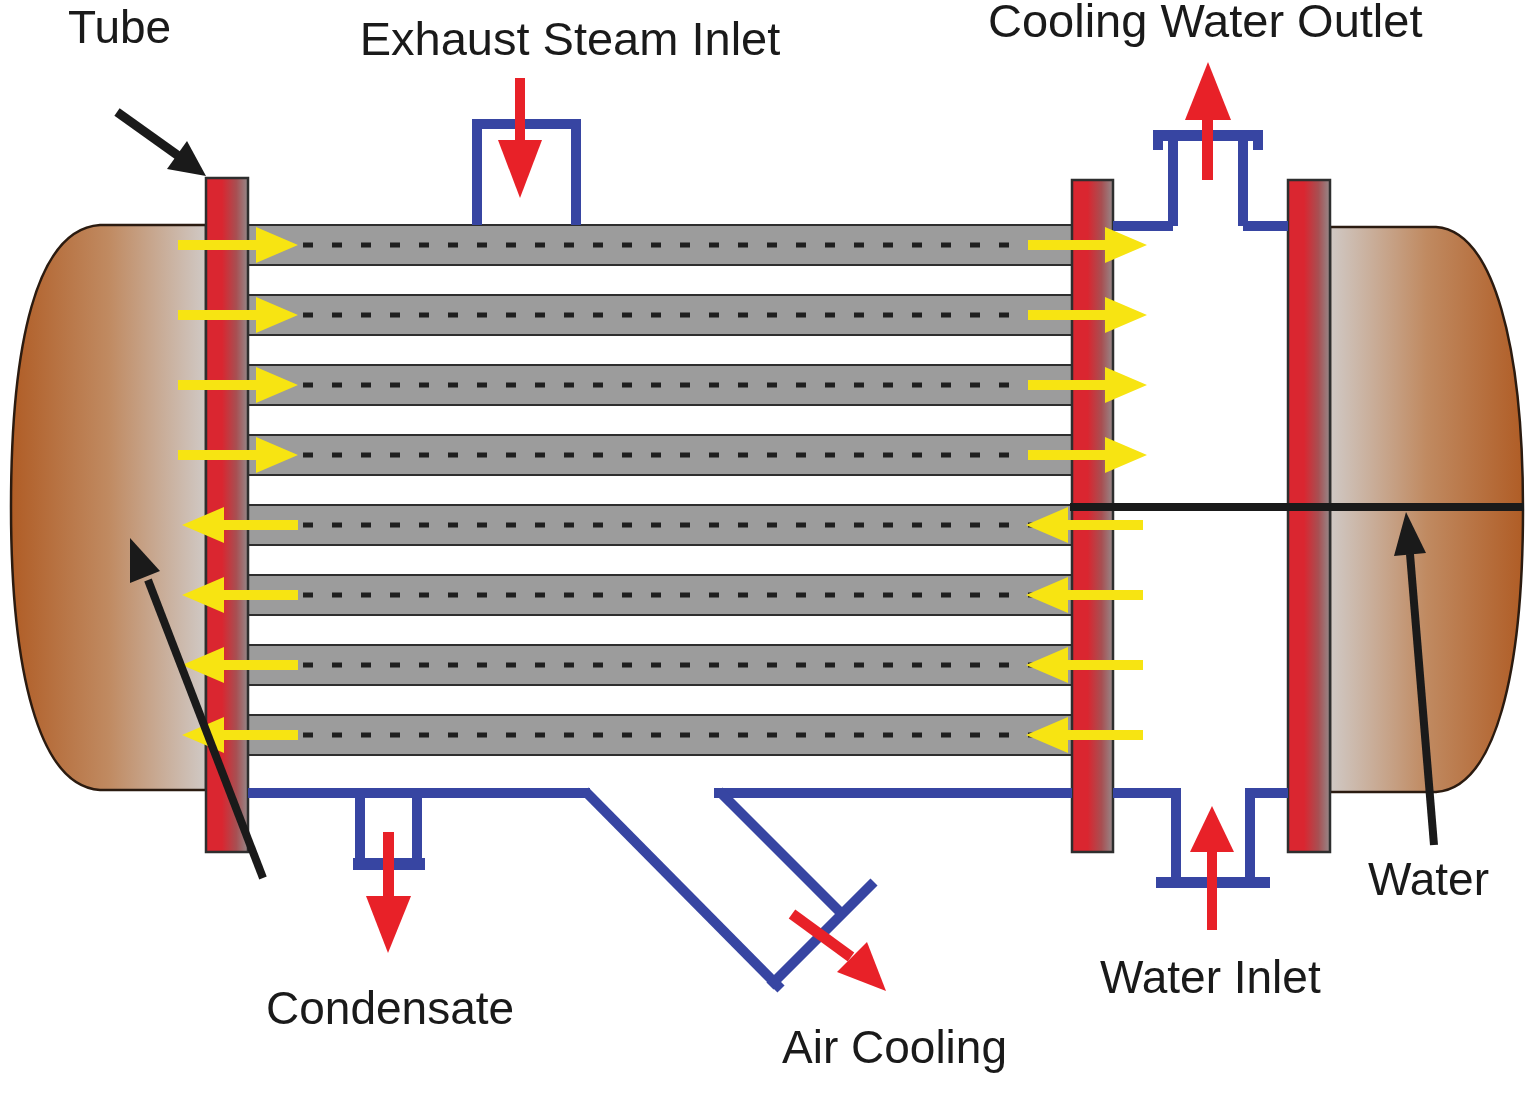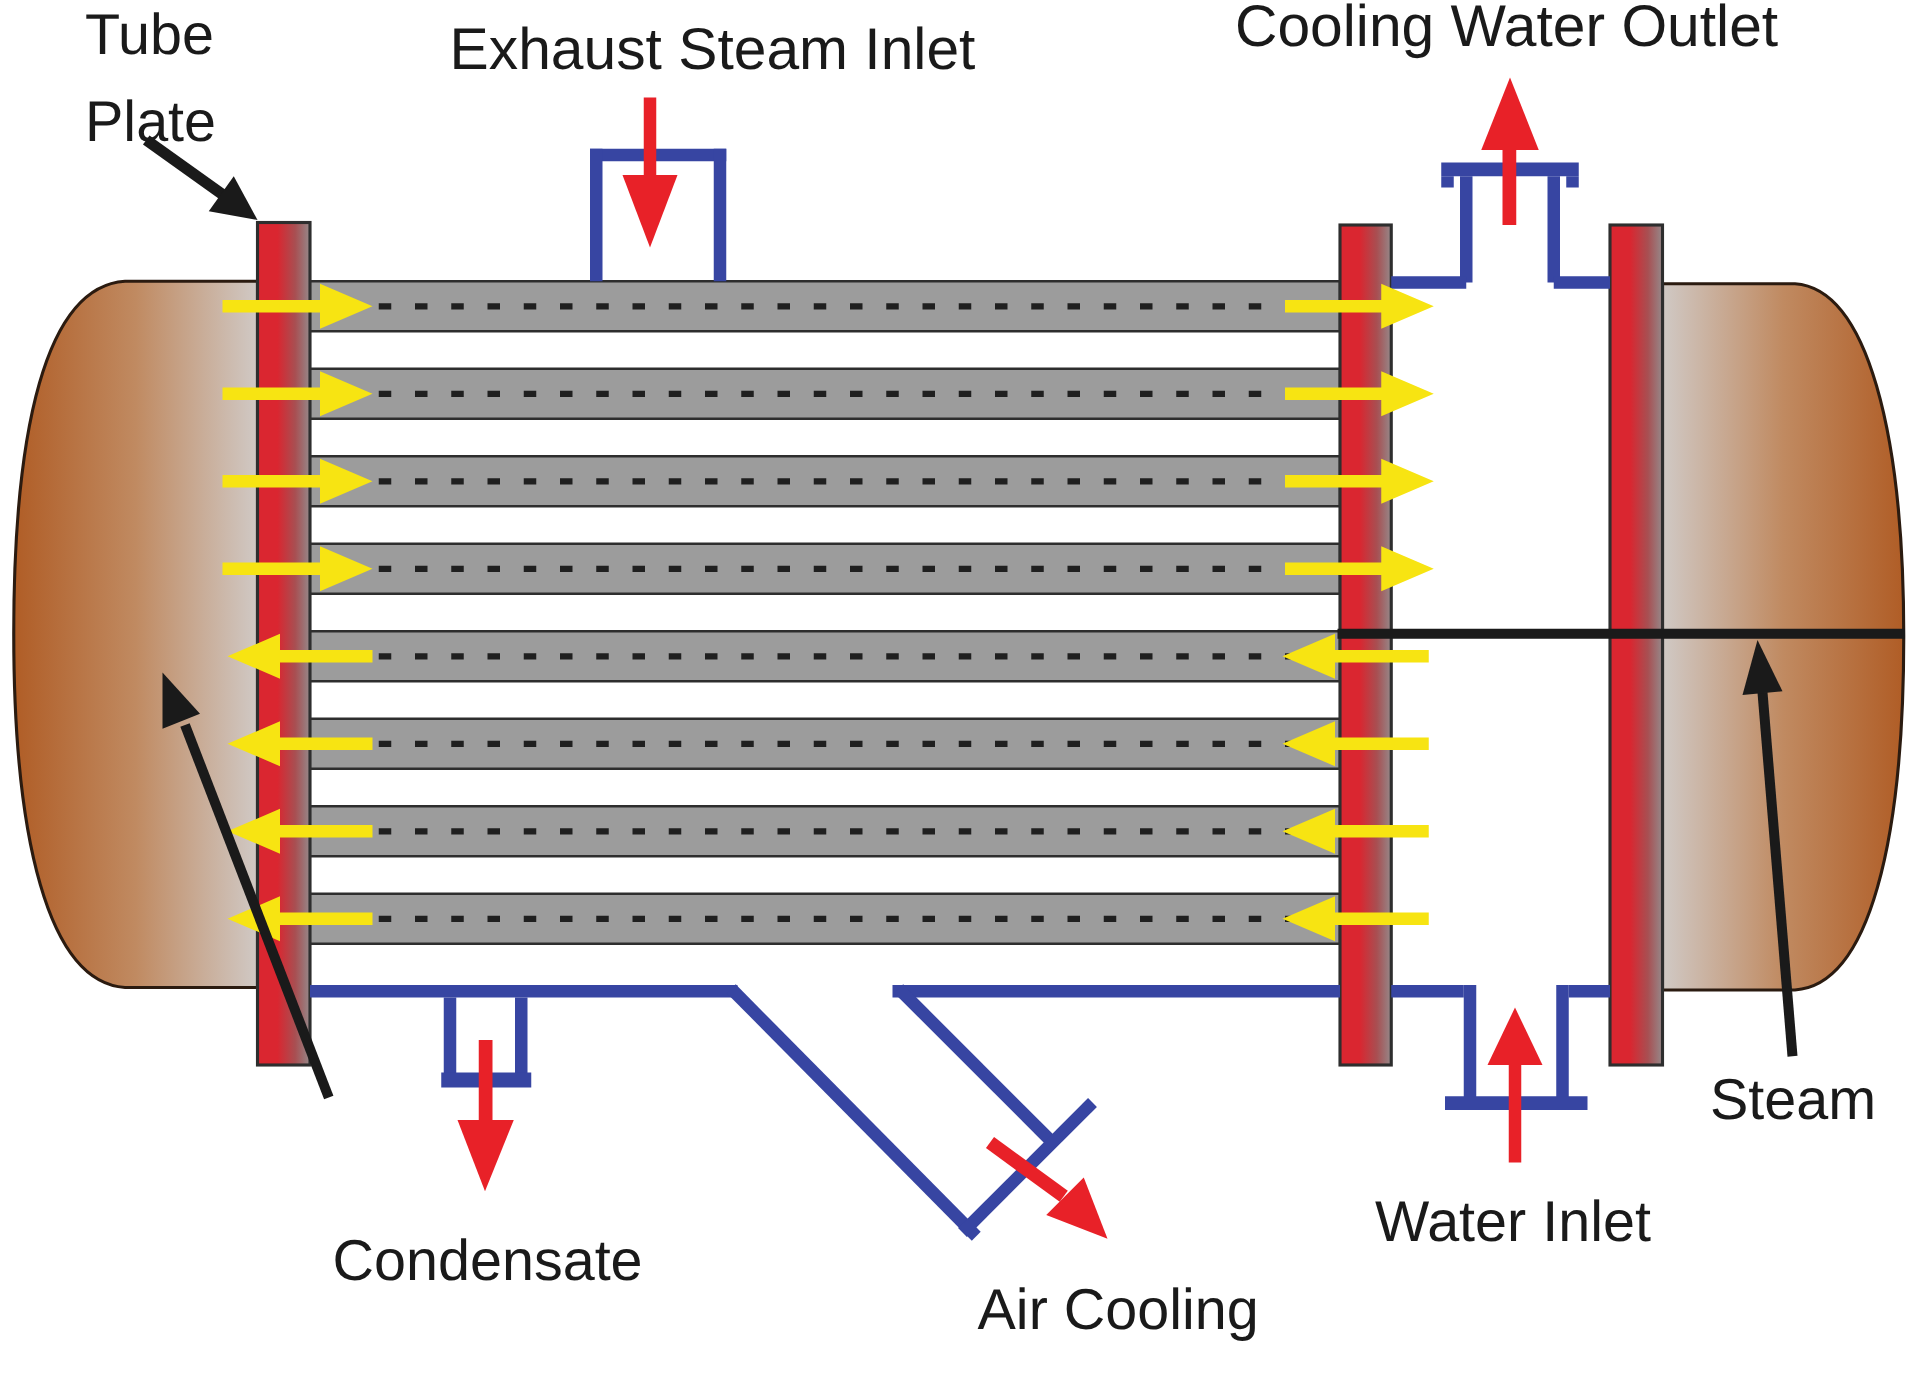--- a/index.html
+++ b/index.html
@@ -166,29 +166,28 @@
       <polygon points="130,538 160,571 130,583" stroke="none"></polygon>
     </g>
     <g style="fill:var(--baffle-black);stroke:var(--baffle-black)">
       <line x1="1434" y1="845" x2="1410" y2="554" stroke-width="8"></line>
       <polygon points="1406,512 1426,553 1394,556" stroke="none"></polygon>
     </g>
   </svg>
 
   <div class="lbl" style="left:68px;top:-8px;line-height:70px;">
     <div>Tube</div>
-    <div>Plate</div>
   </div>
 
   <div class="lbl big center" style="left:358px;top:12px;width:424px;">Exhaust Steam Inlet</div>
 
   <div class="lbl big center" style="left:988px;top:-6px;width:420px;">Cooling Water Outlet</div>
 
 
   <div class="lbl" style="left:782px;top:1021px;">Air Cooling</div>
 
   <div class="lbl" style="left:266px;top:982px;">Condensate</div>
 
   <div class="lbl" style="left:1100px;top:951px;">Water Inlet</div>
 
-  <div class="lbl" style="left:1368px;top:853px;">Steam</div>
+  <div class="lbl" style="left:1368px;top:853px;">Water</div>
 
 </div>
 
 </body></html>

